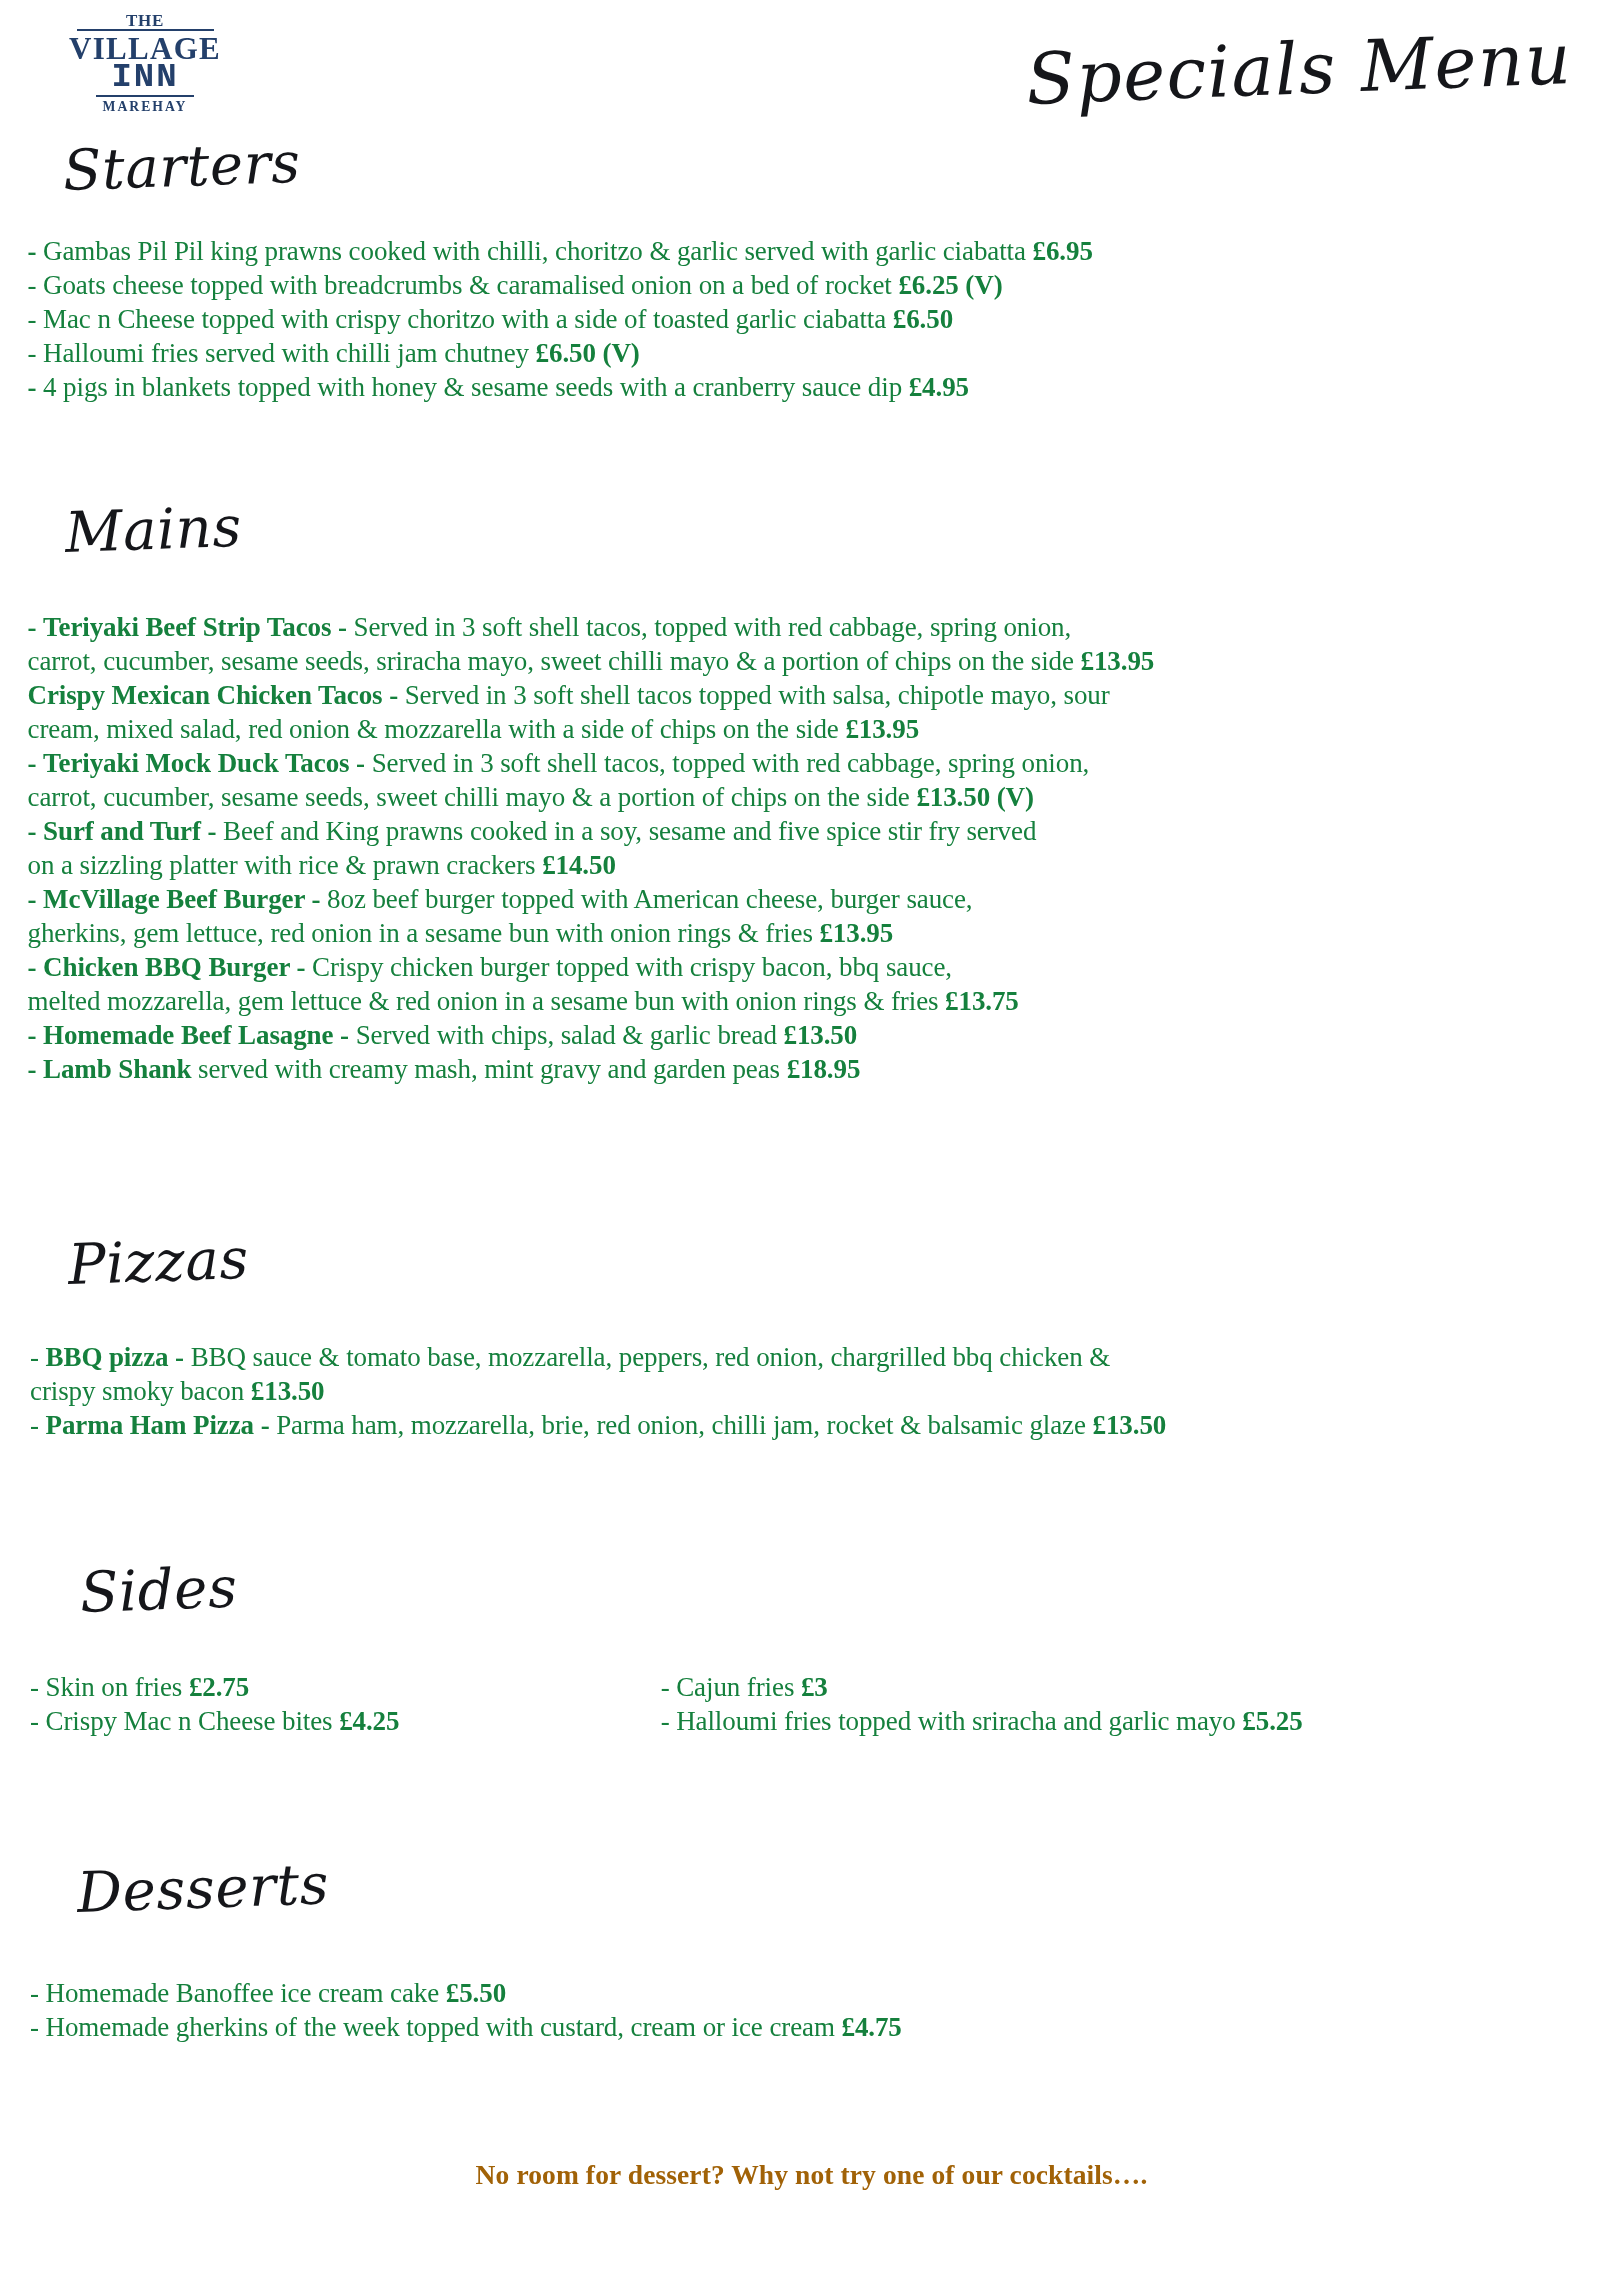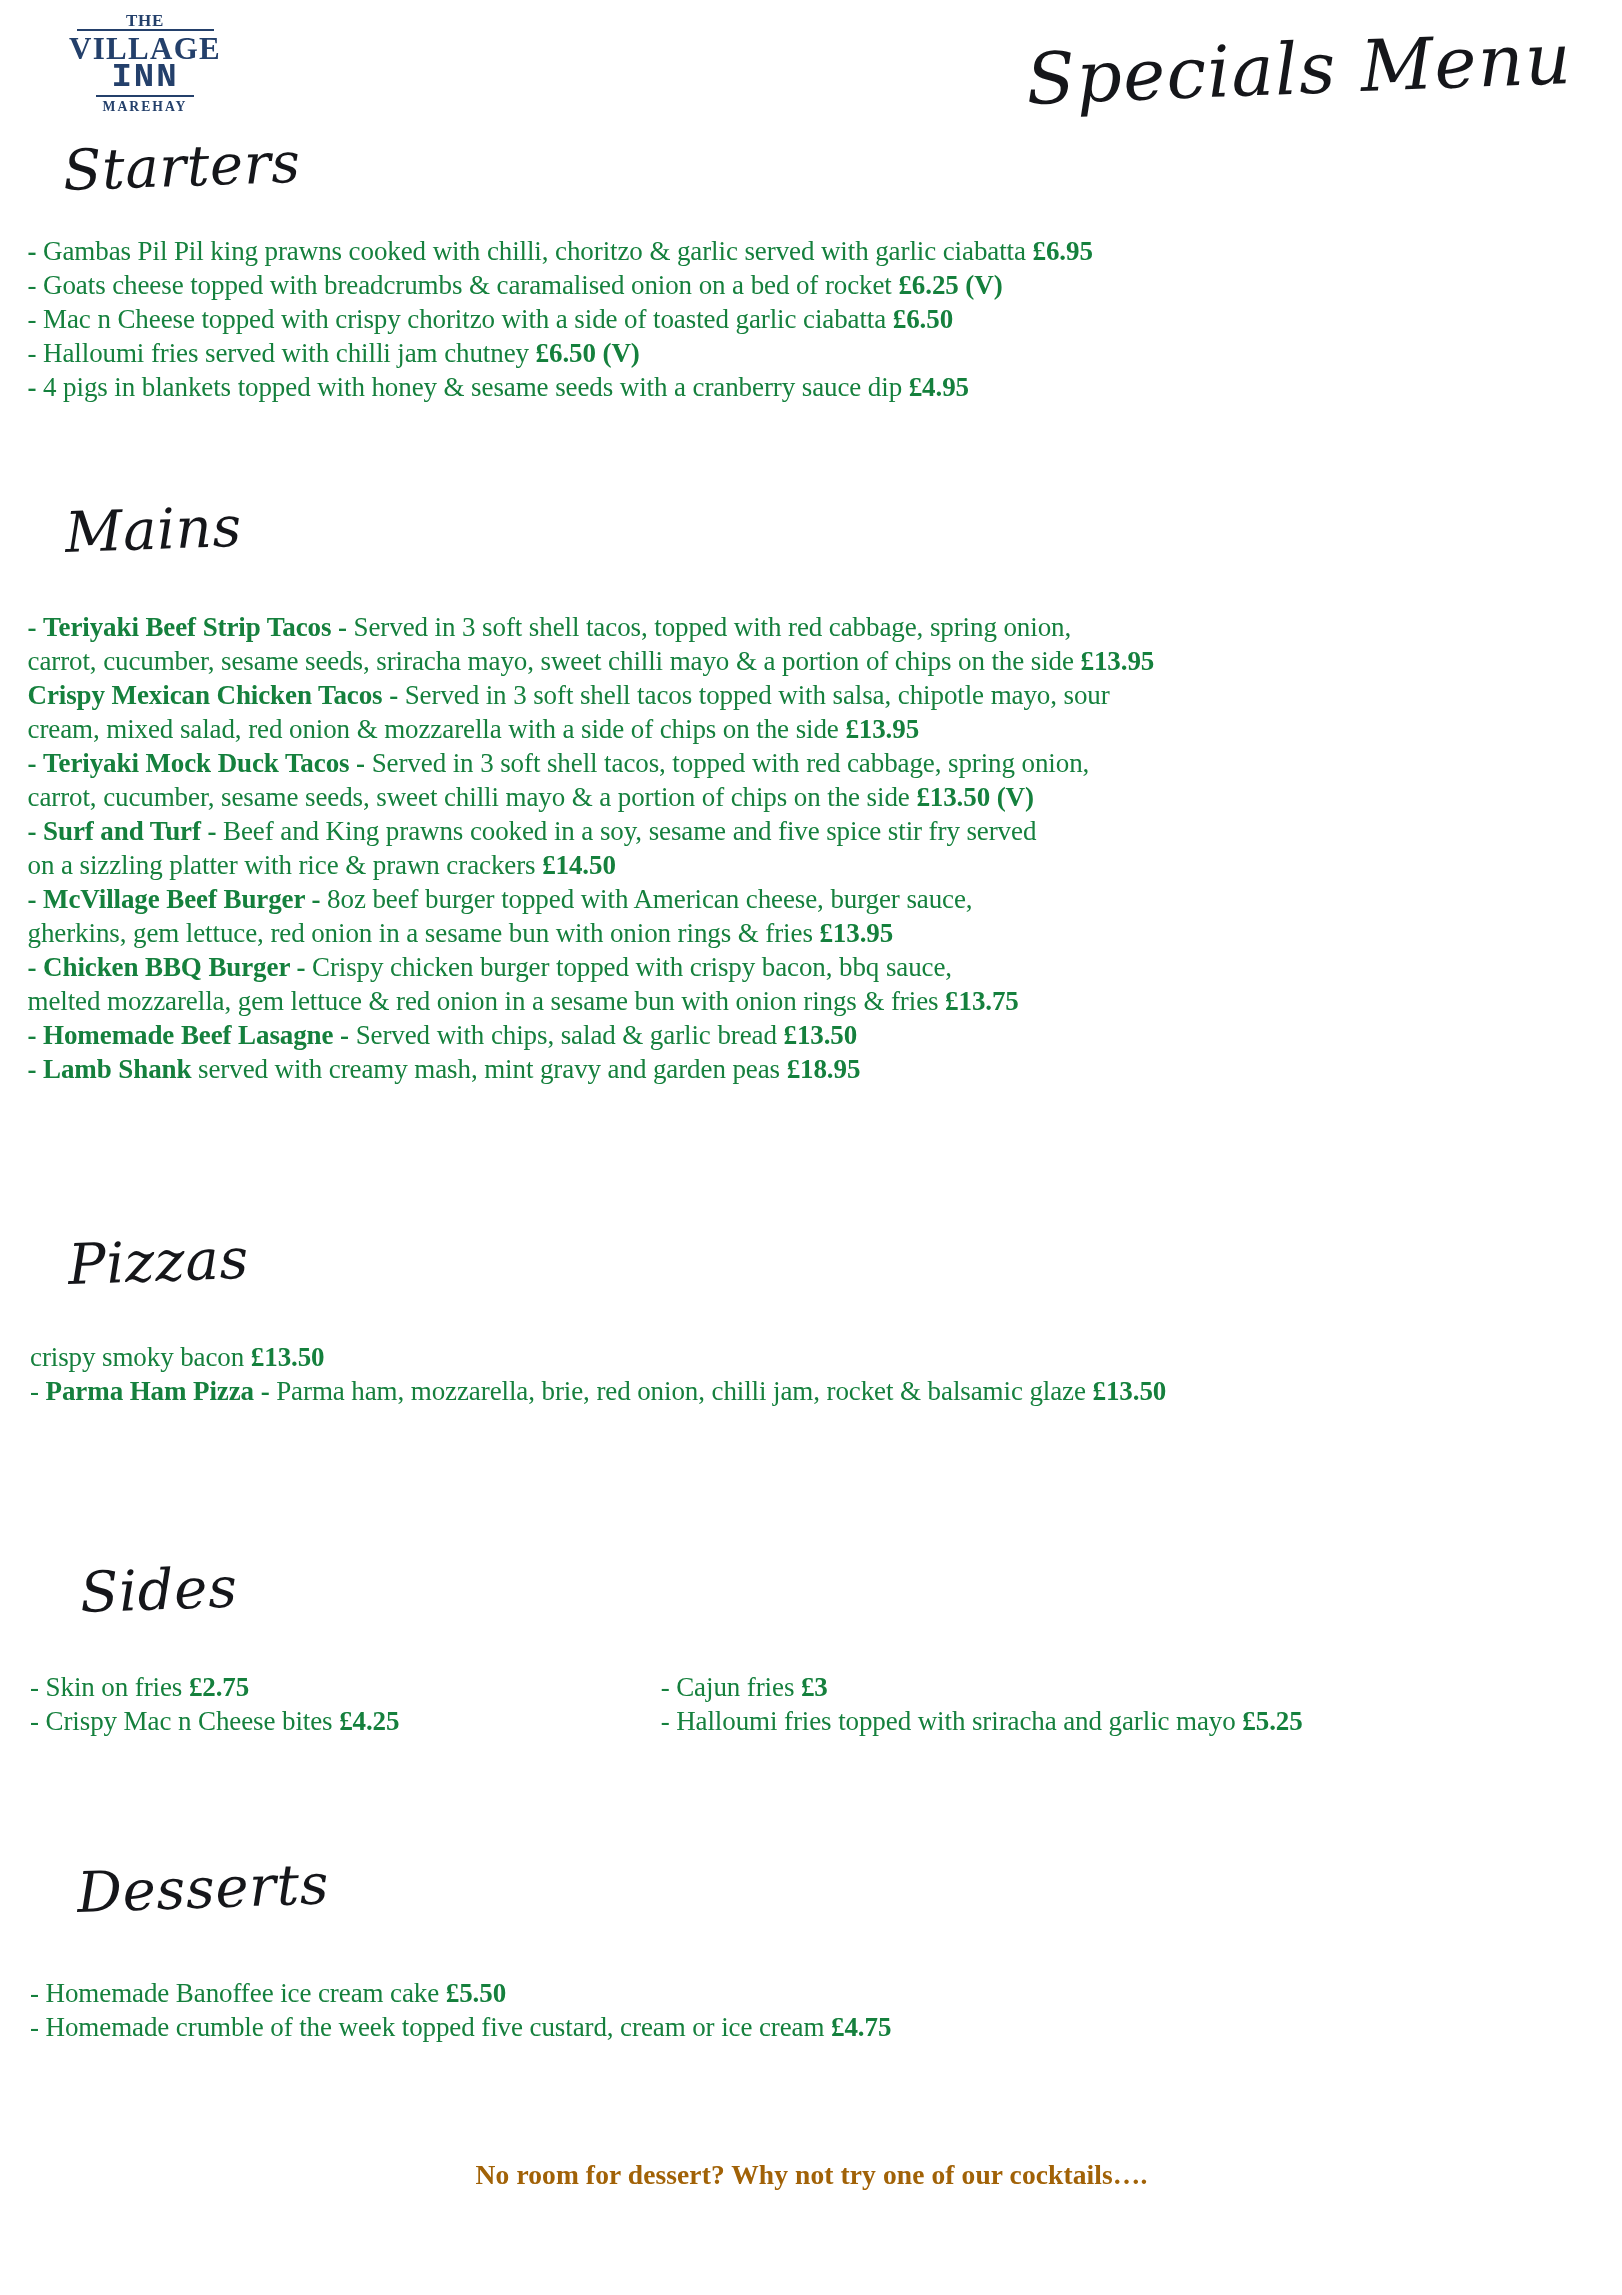--- a/index.html
+++ b/index.html
@@ -296,20 +296,25 @@
       <span class="b">£18.95</span>
     </div>
   </div>
 
   <div class="blk" id="pizzas-head">
     <span class="section-head">Pizzas</span>
   </div>
   <div class="blk" id="pizzas-list">
     <div>
       <div class="item-line">
+        <span>-</span>
+        <span class="b">BBQ pizza -</span>
+        <span>BBQ sauce &amp; tomato base, mozzarella, peppers, red onion, chargrilled bbq chicken &amp;</span>
+      </div>
+      <div class="item-line">
         <span> crispy smoky bacon</span>
         <span class="b">£13.50</span>
       </div>
     </div>
     <div class="item-line">
       <span>-</span>
       <span class="b">Parma Ham Pizza -</span>
       <span>Parma ham, mozzarella, brie, red onion, chilli jam, rocket &amp; balsamic glaze</span>
       <span class="b">£13.50</span>
     </div>
@@ -349,21 +354,21 @@
     <span class="section-head">Desserts</span>
   </div>
   <div class="blk" id="desserts-list">
     <div class="item-line">
       <span>-</span>
       <span>Homemade Banoffee ice cream cake</span>
       <span class="b">£5.50</span>
     </div>
     <div class="item-line">
       <span>-</span>
-      <span>Homemade crumble of the week topped five custard, cream or ice cream</span>
+      <span>Homemade gherkins of the week topped with custard, cream or ice cream</span>
       <span class="b">£4.75</span>
     </div>
   </div>
 
   <div class="blk" id="footer-note">
     <span class="note">No room for dessert? Why not try one of our cocktails….</span>
   </div>
 
 </div>
 

